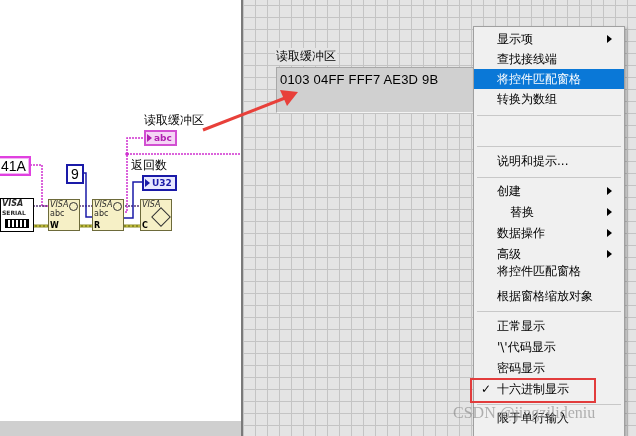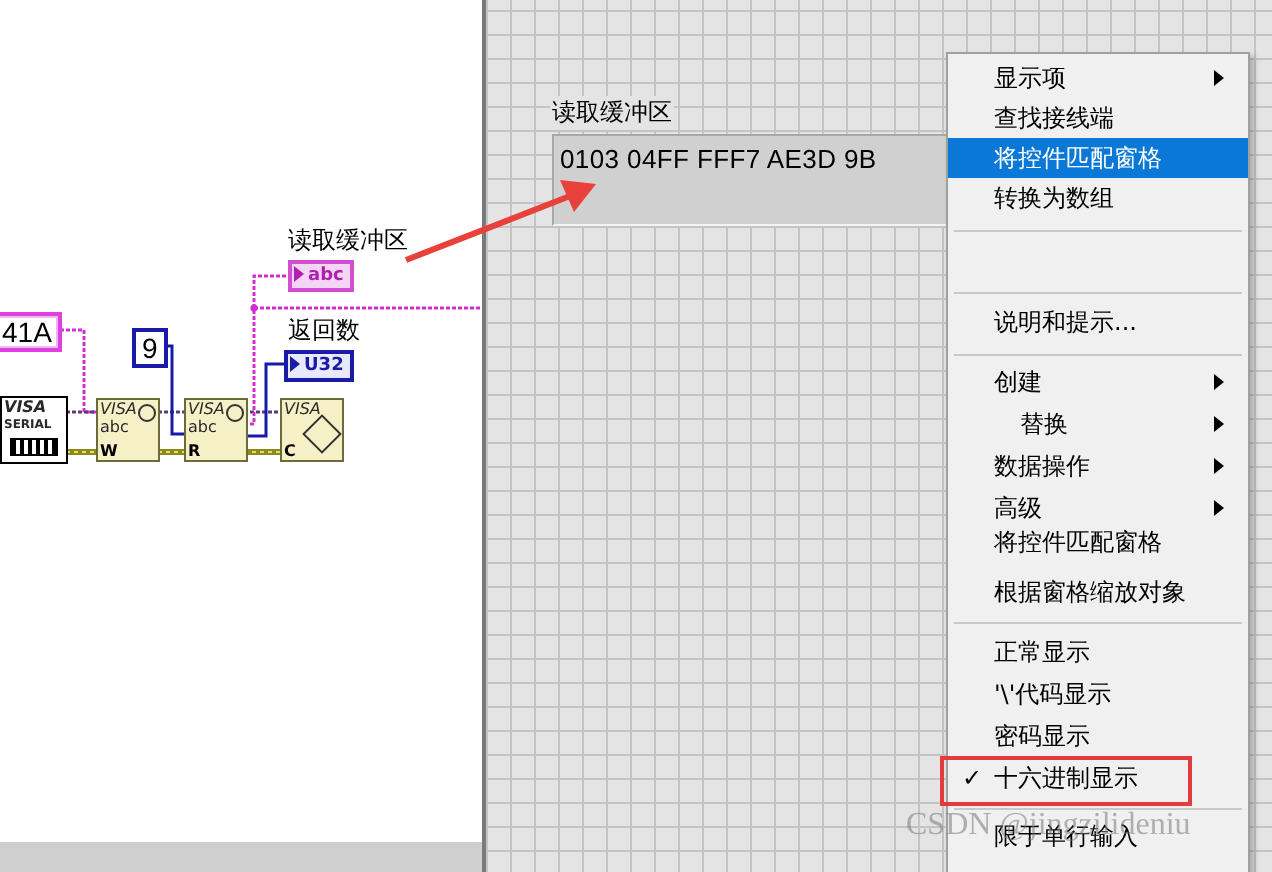--- a/index.html
+++ b/index.html
@@ -59,21 +59,21 @@
 
     <path d="M122 218 H133 V182 H142" fill="none" stroke="#1a1aa8" stroke-width="1.5"></path>
   </svg>
 
   <div class="const const-string"><span>41A</span></div>
   <div class="const const-num"><span>9</span></div>
 
   <div class="bd-label" style="left:144px;top:112px;">读取缓冲区</div>
   <div class="term term-str"><span class="tri"></span><span>abc</span></div>
 
-  <div class="bd-label" style="left:144px;top:157px;font-family:Liberation Serif, serif;">返回数</div>
+  <div class="bd-label" style="left:131px;top:157px;font-family:Liberation Serif, serif;">返回数</div>
   <div class="term term-u32"><span class="tri"></span><span>U32</span></div>
 
   <div class="vi vi-serial">
     <span class="t" style="font-weight:bold;">VISA</span>
     <span class="m" style="font-size:6px;font-weight:bold;top:10px;">SERIAL</span>
     <span style="position:absolute;left:4px;bottom:3px;width:22px;height:7px;border:1px solid #000;background:repeating-linear-gradient(to right,#000 0 2px,#fff 2px 4px);"></span>
   </div>
   <div class="vi" style="left:48px;">
     <span class="t">VISA</span>
     <span class="m">abc</span>

